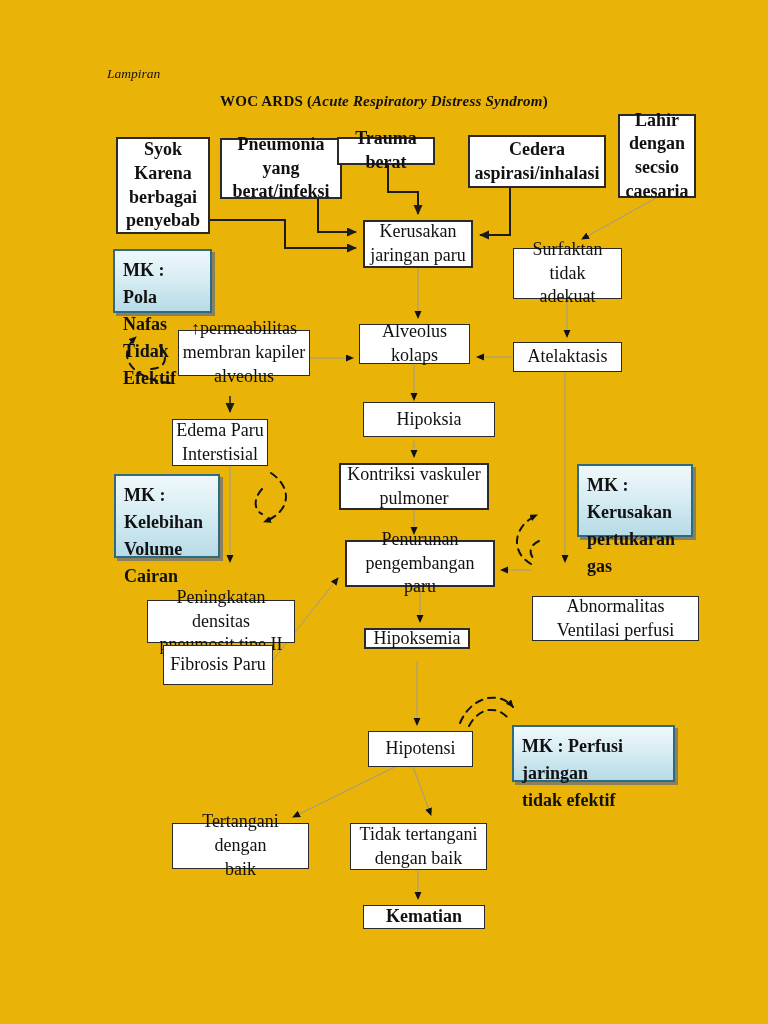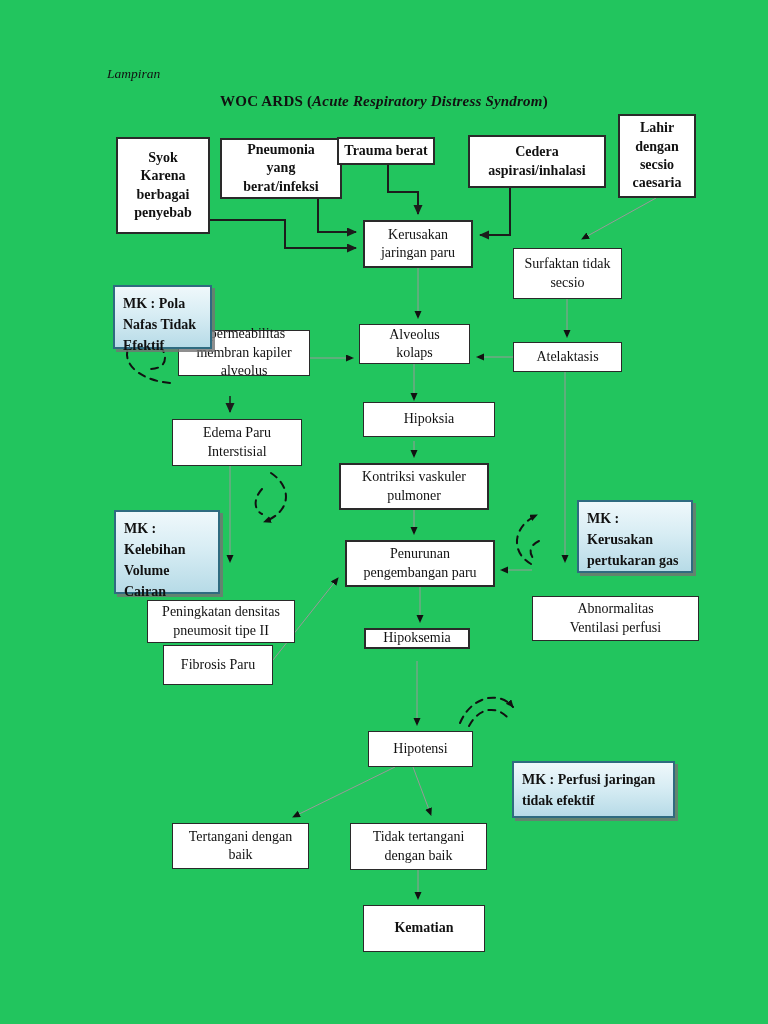--- a/index.html
+++ b/index.html
@@ -1,31 +1,31 @@
 <!DOCTYPE html>
 <html><head>
 <meta charset="utf-8">
 <style>
   html,body{margin:0;padding:0;background:#ffffff;}
-  .page{position:relative;width:768px;height:1024px;background:#22c55e;overflow:hidden;
+  .page{position:relative;width:768px;height:1024px;background:#eab308;overflow:hidden;
         font-family:"Liberation Serif","DejaVu Serif",serif;color:#111;}
   .note{position:absolute;left:107px;top:66px;font-style:italic;font-size:13.5px;}
   .title{position:absolute;left:84px;top:93px;width:600px;text-align:center;
          font-weight:bold;font-size:15px;letter-spacing:.2px;}
   .title i{font-style:italic;}
   .box{position:absolute;background:#fff;border:1px solid #2a2a2a;display:flex;
        align-items:center;justify-content:center;text-align:center;
-       white-space:pre-line;font-size:14px;line-height:1.32;box-sizing:border-box;padding:2px;}
+       white-space:pre-line;font-size:18px;line-height:1.32;box-sizing:border-box;padding:2px;}
   .b15{border-width:1.5px;}
   .b2{border-width:2px;}
   .bold{font-weight:bold;}
   .mk{background:linear-gradient(180deg,#eff8fb 0%,#d8edf4 45%,#b7dbe7 100%);
       border:2px solid #2f6b80;box-shadow:3px 3px 0 rgba(115,115,115,.8);
       font-weight:bold;text-align:left;justify-content:flex-start;align-items:flex-start;
-      padding:6px 8px;line-height:1.5;margin-top:36px;}
+      padding:6px 8px;line-height:1.5;}
   svg.connectors{position:absolute;left:0;top:0;}
 </style>
 </head>
 <body>
 
 <div class="page">
 
   <div class="note">Lampiran</div>
 
   <div class="title"><span>WOC ARDS (</span><i>Acute Respiratory Distress Syndrom</i><span>)</span></div>
@@ -92,30 +92,30 @@
   <div class="box b2 bold" style="left:468px;top:135px;width:138px;height:53px">Cedera
 aspirasi/inhalasi</div>
   <div class="box b2 bold" style="left:618px;top:114px;width:78px;height:84px">Lahir
 dengan
 secsio
 caesaria</div>
 
   <div class="box b2" style="left:363px;top:220px;width:110px;height:48px">Kerusakan
 jaringan paru</div>
   <div class="box" style="left:513px;top:248px;width:109px;height:51px">Surfaktan tidak
-secsio</div>
+adekuat</div>
 
   <div class="box" style="left:178px;top:330px;width:132px;height:46px">↑permeabilitas
 membran kapiler
 alveolus</div>
   <div class="box b15" style="left:359px;top:324px;width:111px;height:40px">Alveolus
 kolaps</div>
   <div class="box" style="left:513px;top:342px;width:109px;height:30px">Atelaktasis</div>
 
-  <div class="box" style="left:172px;top:419px;width:130px;height:47px">Edema Paru
+  <div class="box" style="left:172px;top:419px;width:96px;height:47px">Edema Paru
 Interstisial</div>
   <div class="box b15" style="left:363px;top:402px;width:132px;height:35px">Hipoksia</div>
 
   <div class="box b2" style="left:339px;top:463px;width:150px;height:47px">Kontriksi vaskuler
 pulmoner</div>
 
   <div class="box" style="left:147px;top:600px;width:148px;height:43px">Peningkatan densitas
 pneumosit tipe II</div>
   <div class="box b2" style="left:345px;top:540px;width:150px;height:47px">Penurunan
 pengembangan paru</div>
@@ -123,21 +123,21 @@
 Ventilasi perfusi</div>
 
   <div class="box b15" style="left:163px;top:645px;width:110px;height:40px">Fibrosis Paru</div>
   <div class="box b2" style="left:364px;top:628px;width:106px;height:21px">Hipoksemia</div>
   <div class="box b15" style="left:368px;top:731px;width:105px;height:36px">Hipotensi</div>
 
   <div class="box b15" style="left:172px;top:823px;width:137px;height:46px">Tertangani dengan
 baik</div>
   <div class="box b15" style="left:350px;top:823px;width:137px;height:47px">Tidak tertangani
 dengan baik</div>
-  <div class="box b15 bold" style="left:363px;top:905px;width:122px;height:47px">Kematian</div>
+  <div class="box b15 bold" style="left:363px;top:905px;width:122px;height:24px">Kematian</div>
 
   <div class="box mk" style="left:113px;top:249px;width:99px;height:64px">MK : Pola
 Nafas Tidak
 Efektif</div>
   <div class="box mk" style="left:114px;top:474px;width:106px;height:84px">MK :
 Kelebihan
 Volume
 Cairan</div>
   <div class="box mk" style="left:577px;top:464px;width:116px;height:73px">MK :
 Kerusakan

